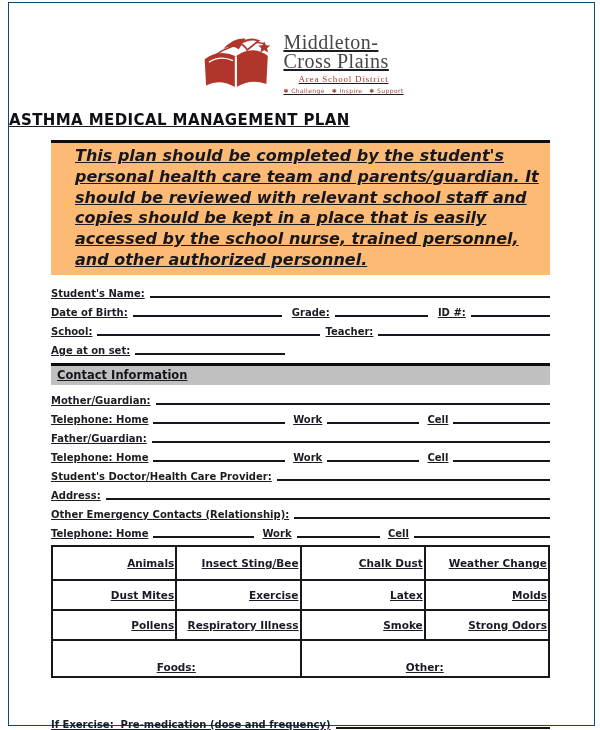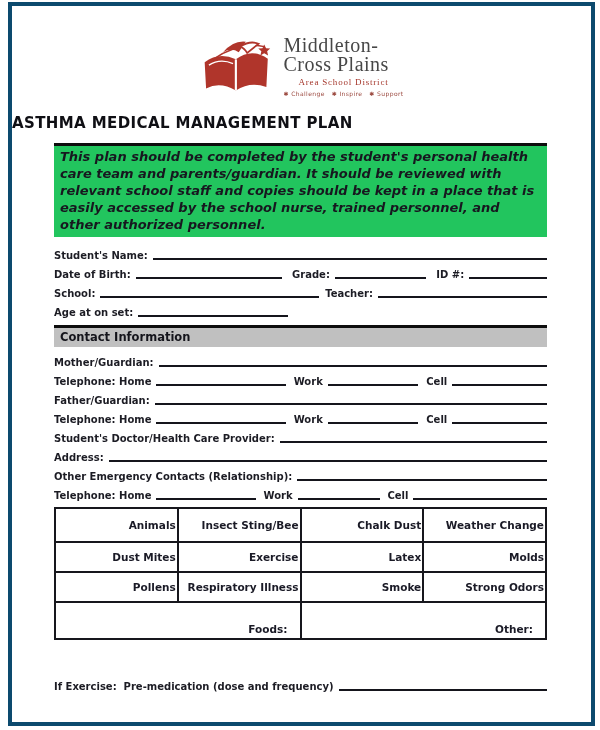--- a/index.html
+++ b/index.html
@@ -1,42 +1,42 @@
 <!DOCTYPE html>
 <html><head>
 <meta charset="utf-8">
 <style>
   html,body { margin:0; padding:0; background:#fff; }
   body { width:600px; height:730px; position:relative; font-family:"DejaVu Sans", sans-serif; color:#1c1c24; }
-  .page { position:absolute; top:2px; left:8px; right:5px; bottom:4px; border:4px solid #0c4a6e; background:#fff; box-sizing:border-box; padding:30px 0 0 0; }
+  .page { position:absolute; top:2px; left:8px; right:5px; bottom:4px; border:1px solid #0c4a6e; background:#fff; box-sizing:border-box; padding:30px 0 0 0;text-decoration:underline; }
   .content { margin:0 44px 0 42px; }
 
   
   .logo { display:flex; justify-content:center; align-items:flex-start; gap:6px; height:70px; }
   .logo svg { display:block; margin-top:2px; }
   .logo-text { display:flex; flex-direction:column; align-items:center; }
   .logo-name { font-family:"Liberation Serif", serif; font-size:20px; line-height:0.95; letter-spacing:0.5px; color:#474747; align-self:flex-start; }
   .logo-sub { font-family:"Liberation Serif", serif; font-size:9px; color:#a5372c; letter-spacing:0.8px; margin-top:3px; }
   .logo-tag { font-size:6px; color:#9c4a40; letter-spacing:0.4px; margin-top:3px; white-space:pre; }
 
   .title { text-align:left; font-size:15px; font-weight:bold; letter-spacing:0.4px; color:#0f0f14; margin-top:8px; height:20px; }
 
-  .introbox { margin:9px 44px 0 42px; border-top:3px solid #0d0d0d; background:#22c55e; padding:3px 7px 4px 6px; font-size:13px; font-style:italic; font-weight:600; line-height:1.3; color:#17171f; }
+  .introbox { margin:9px 44px 0 42px; border-top:3px solid #0d0d0d; background:#fdba74; padding:3px 7px 4px 24px; font-size:16px; font-style:italic; font-weight:600; line-height:1.3; color:#17171f; }
 
   .row { display:flex; align-items:flex-end; height:19px; font-size:10px; font-weight:bold; }
   .lbl { white-space:pre; padding-bottom:1px; line-height:1; }
   .fill { border-bottom:2px solid #15151c; flex:1 1 auto; margin:0 2px 2px 5px; height:8px; }
   .fill.last { margin-right:0; }
 
   .sec { border-top:3px solid #0d0d0d; background:#c0c0c0; font-size:11.5px; font-weight:bold; padding:2px 6px 3px; white-space:pre; color:#14141b; }
 
   table.triggers { width:100%; border-collapse:collapse; margin-top:5px; }
   table.triggers td { border:2px solid #17171d; width:25%; height:26px; text-align:right; vertical-align:middle; font-size:10.5px; font-weight:bold; color:#1a1a26; }
   table.triggers tr.first td { height:30px; }
-  table.triggers tr.footer td { height:30px; text-align:right; vertical-align:bottom; padding:2px 12px 3px;margin-left:25px; }
+  table.triggers tr.footer td { height:30px; text-align:center; vertical-align:bottom; padding:2px 12px 3px;margin-left:25px; }
 </style>
 </head>
 <body>
 
 <div class="page">
 
   <div class="logo">
     <svg width="78" height="64" viewBox="0 0 110 90" aria-hidden="true">
       <path d="M20 30 Q58 4 92 12" fill="none" stroke="#b0352b" stroke-width="2"></path>
       <path d="M34 20 Q48 3 66 5 L56 20 Q46 13 34 20 Z" fill="#b0352b"></path>

